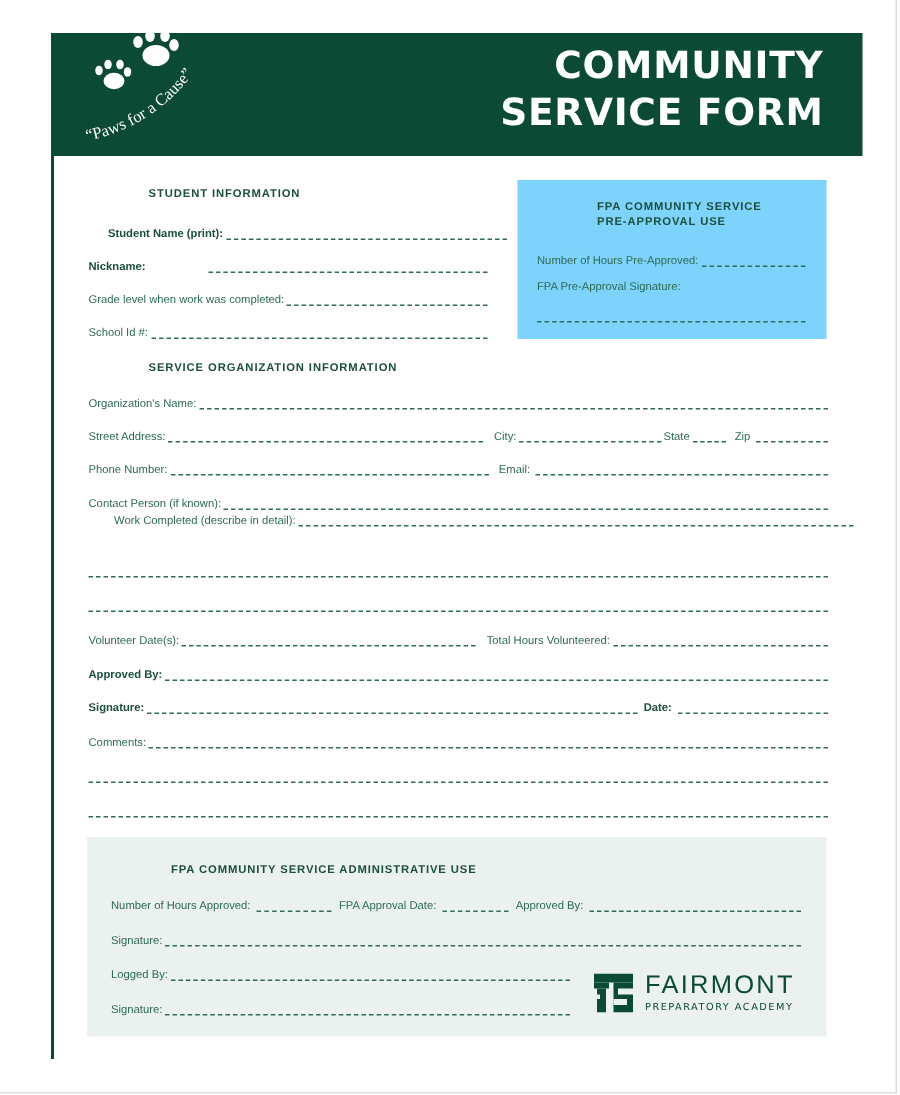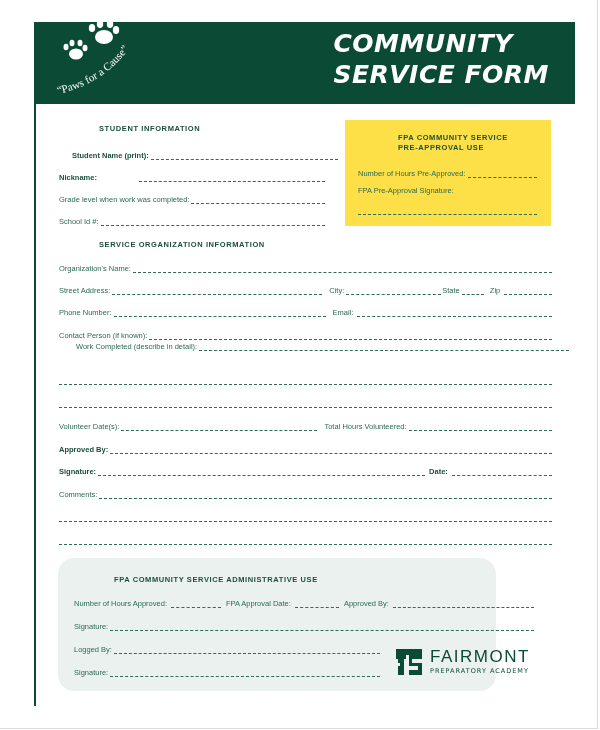--- a/index.html
+++ b/index.html
@@ -9,38 +9,38 @@
     }
     .page-border {
       position: absolute; left: 0; top: 0; width: 597px; height: 728px;
       border-right: 1px solid #dcdcdc; border-bottom: 1px solid #dcdcdc;
     }
     .left-rule { position: absolute; left: 34px; top: 22px; width: 2px; height: 684px; background: #0a4a33; }
     .header {
       position: absolute; left: 34px; top: 22px; width: 541px; height: 82px; background: #0b4a34;
     }
     .title {
-      position: absolute; right: 26px; top: 6px; color: #ffffff;
-      font-family: "DejaVu Sans", sans-serif; font-weight: bold; font-size: 25px; line-height: 31px; letter-spacing: 0.5px; font-style: italic;
+      position: absolute; right: 26px; top: 6px; text-align: right; color: #ffffff;
+      font-family: "DejaVu Sans", sans-serif; font-weight: bold; font-size: 25px; line-height: 31px; letter-spacing: 0.5px;
     }
     .title .l1 { display: block; padding-right: 0; }
     .paws { position: absolute; left: 12px; top: 0px; width: 140px; height: 80px; }
 
     .lbl { font-size: 7.5px; color: #2c6a52; white-space: nowrap; }
     .bold { font-weight: bold; color: #1b4f3b; }
     .section-head { position: absolute; font-size: 7.5px; font-weight: bold; color: #1b4f3b; letter-spacing: 0.6px; padding-left: 40px; }
     .row { position: absolute; display: flex; align-items: flex-end; height: 12px; }
     .line { border-bottom: 1px dashed #2f6b55; height: 8px; flex: 1; margin-left: 2px; }
     .fixed-line { border-bottom: 1px dashed #2f6b55; height: 8px; margin-left: 2px; }
 
     .preapproval {
-      position: absolute; left: 345px; top: 120px; width: 206px; height: 106px; background: #fde047;
+      position: absolute; left: 345px; top: 120px; width: 206px; height: 106px; background: #7dd3fc;
     }
     .admin {
-      position: absolute; left: 58px; top: 558px; width: 438px; height: 133px; background: #ebf1ee; border-radius: 16px;
+      position: absolute; left: 58px; top: 558px; width: 493px; height: 133px; background: #ebf1ee;
     }
     .logo { position: absolute; left: 338px; top: 90px; display: flex; align-items: center; }
     .logo-mark { width: 26px; height: 26px; }
     .logo-text { margin-left: 8px; }
     .logo-name { font-family: Liberation Sans, sans-serif; font-size: 17px; color: #0b4a34; letter-spacing: 1.5px; line-height: 17px; }
     .logo-sub { font-family: "DejaVu Sans", sans-serif; font-size: 6.5px; color: #0b4a34; letter-spacing: 1px; margin-top: 2px; }
   </style>
 </head>
 <body>
 

